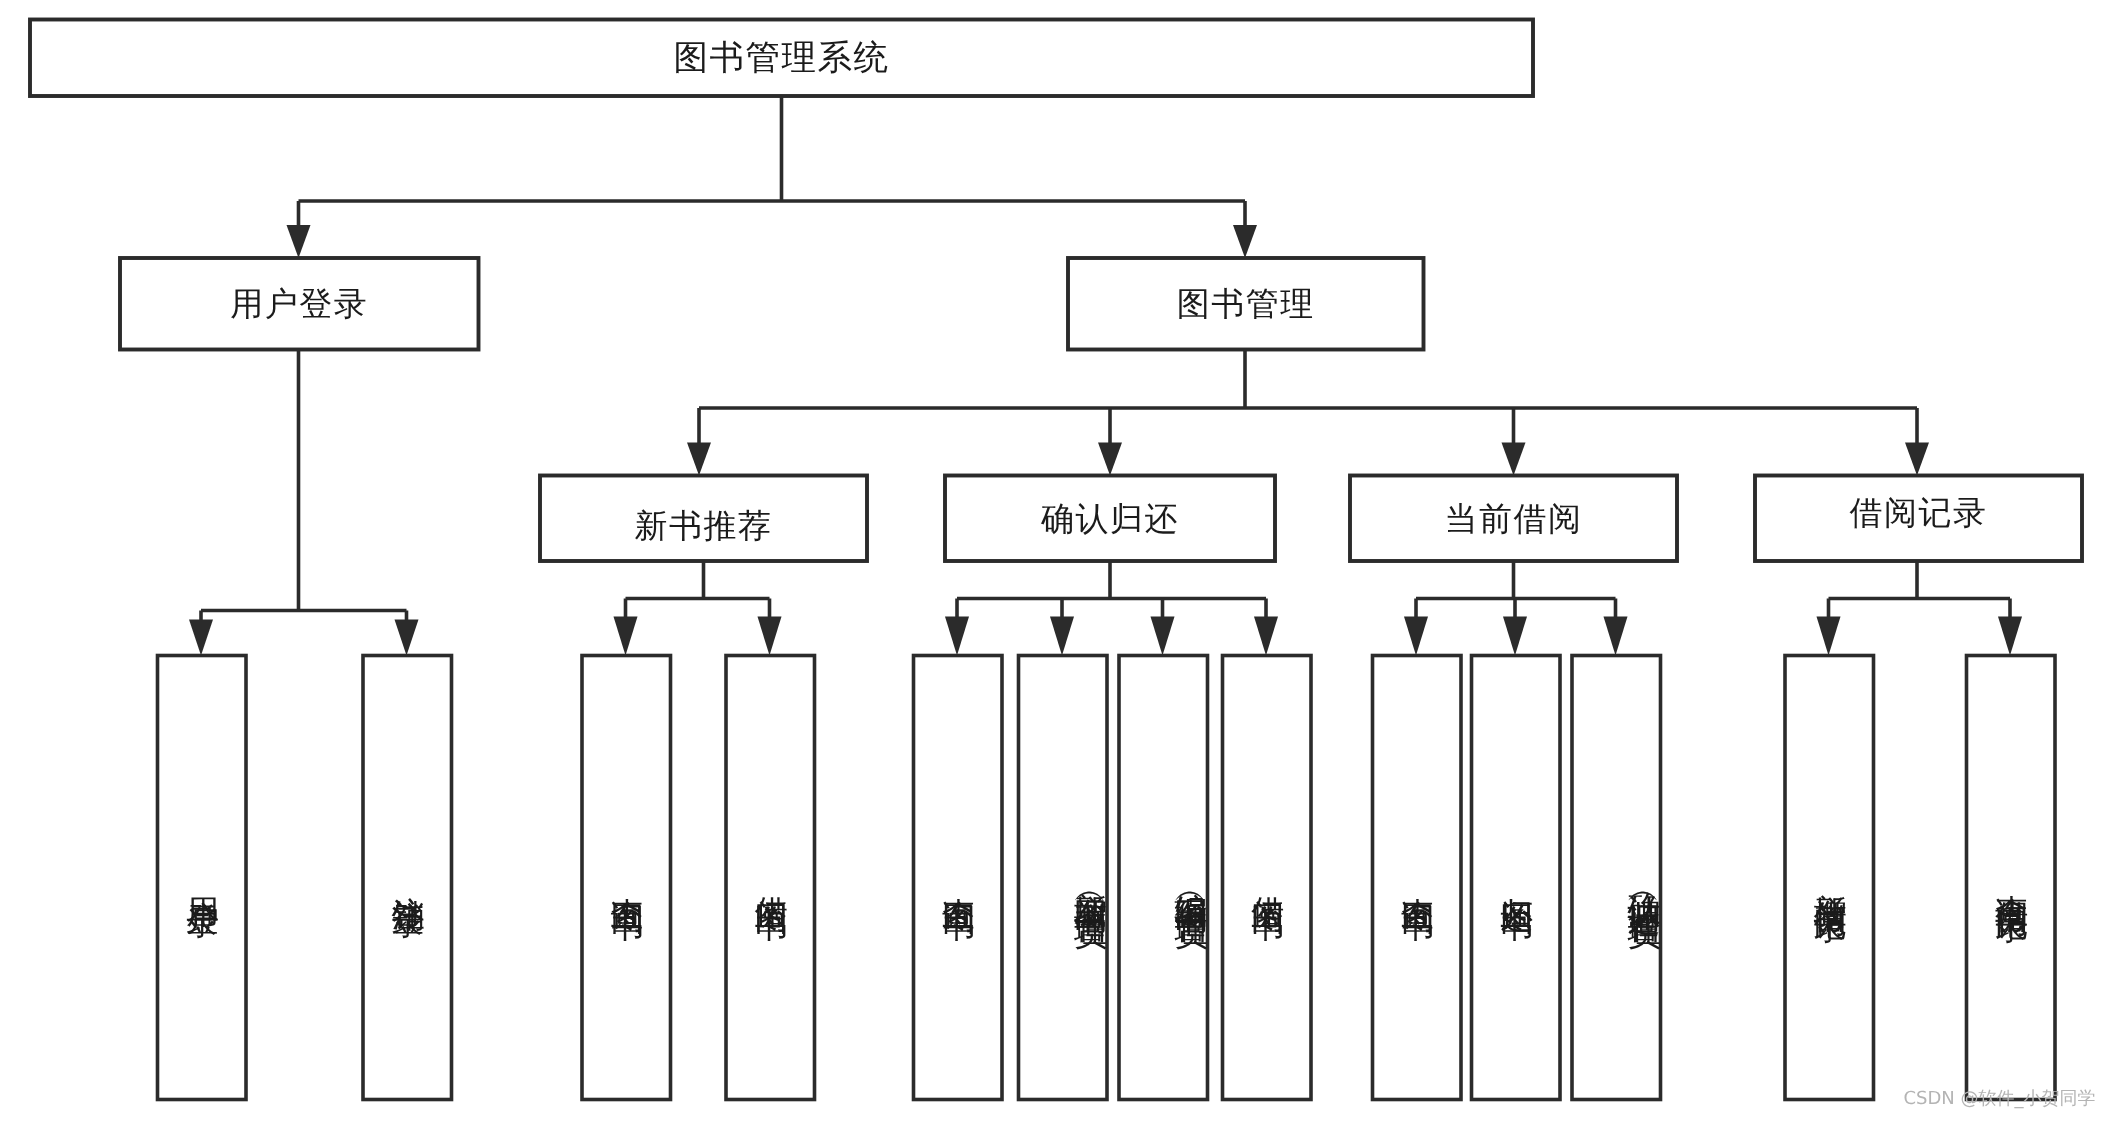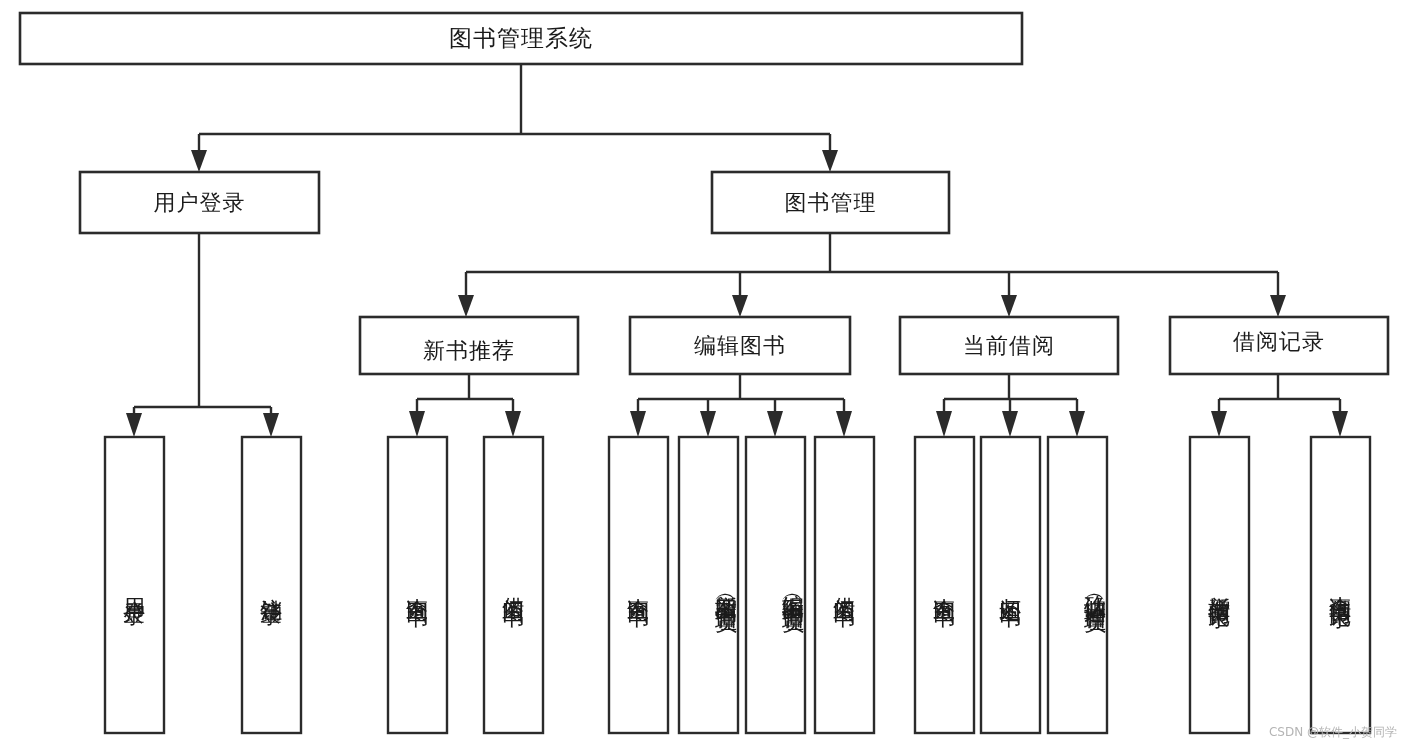--- a/index.html
+++ b/index.html
@@ -186,21 +186,21 @@
     </g>
 
   </svg>
 
   <div class="hlabel-wrap title-label" style="left:20px; top:13px; width:1002px; height:51px;">图书管理系统</div>
 
   <div class="hlabel-wrap" style="left:80px; top:172px; width:239px; height:61px;">用户登录</div>
   <div class="hlabel-wrap" style="left:712px; top:172px; width:237px; height:61px;">图书管理</div>
 
   <div class="hlabel-wrap" style="left:360px; top:317px; width:218px; height:68px;">新书推荐</div>
-  <div class="hlabel-wrap" style="left:630px; top:317px; width:220px; height:57px;">编辑图书</div>
+  <div class="hlabel-wrap" style="left:630px; top:317px; width:220px; height:57px;">确认归还</div>
   <div class="hlabel-wrap" style="left:900px; top:317px; width:218px; height:57px;">当前借阅</div>
   <div class="hlabel-wrap" style="left:1170px; top:317px; width:218px; height:50px;">借阅记录</div>
 
   <div class="vlabel-wrap" style="left:105px; top:437px; width:59px; height:296px;">用户登录</div>
   <div class="vlabel-wrap" style="left:242px; top:437px; width:59px; height:296px;">注销登录</div>
 
   <div class="vlabel-wrap" style="left:388px; top:437px; width:59px; height:296px;">查询图书</div>
   <div class="vlabel-wrap" style="left:484px; top:437px; width:59px; height:296px;">借阅图书</div>
 
   <div class="vlabel-wrap" style="left:609px; top:437px; width:59px; height:296px;">查询图书</div>

